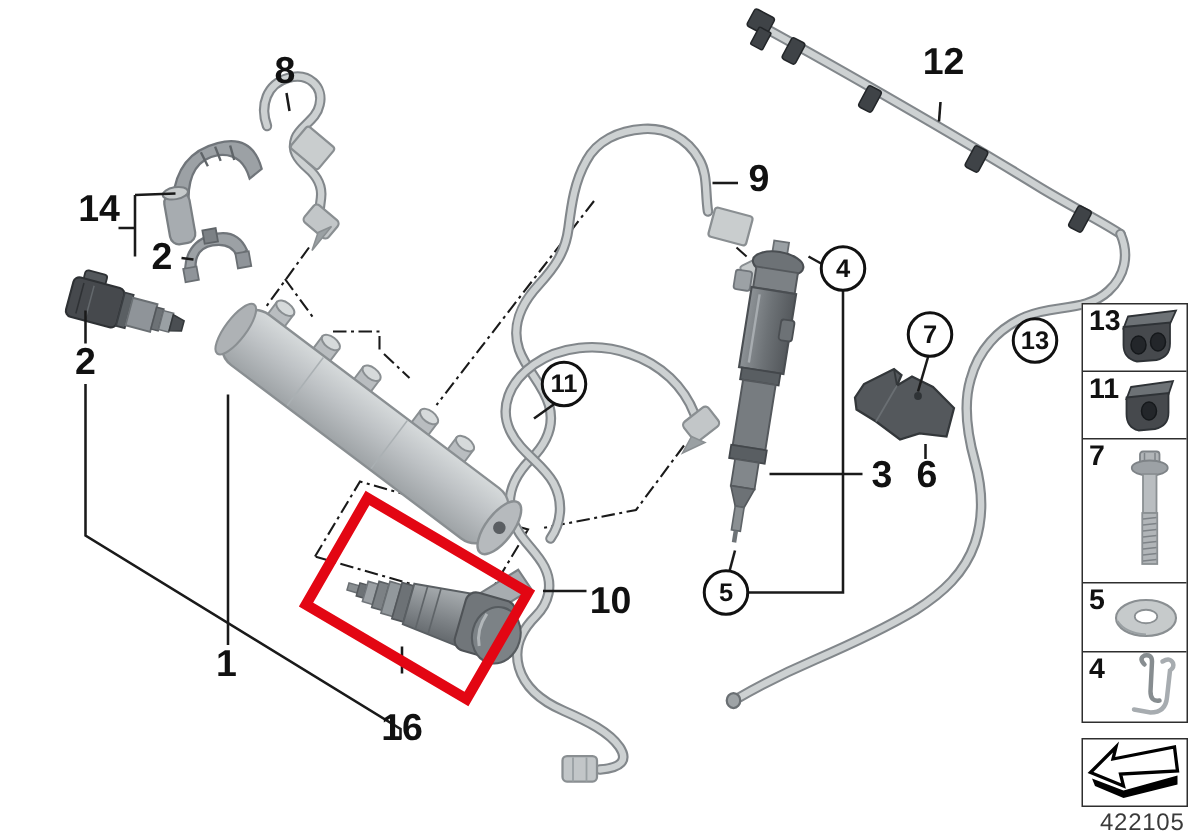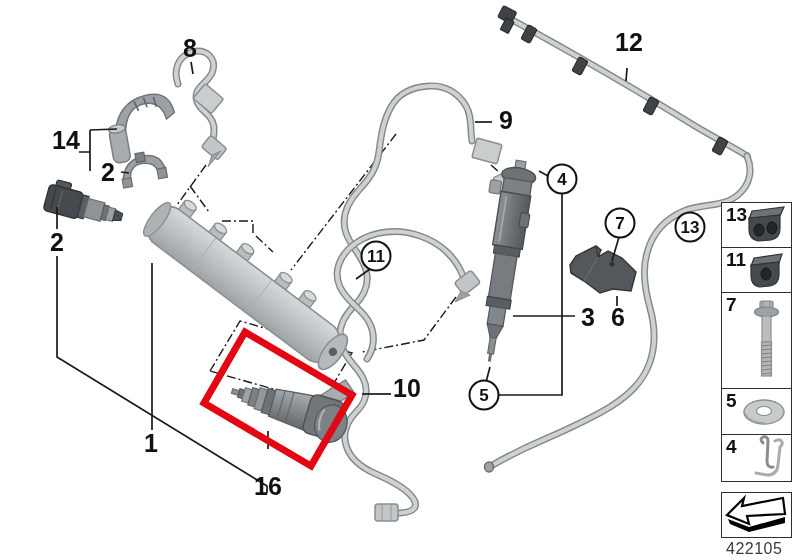--- a/index.html
+++ b/index.html
@@ -10,21 +10,21 @@
        color:#111;line-height:1;white-space:nowrap;cursor:pointer;}
   .circ{position:absolute;transform:translate(-50%,-50%);width:27px;height:27px;border:2.4px solid #111;
         border-radius:50%;display:flex;align-items:center;justify-content:center;
         font-weight:bold;font-size:17px;color:#111;background:#fff;cursor:pointer;box-sizing:content-box;}
   .sidebar{position:absolute;left:721px;top:202px;width:71px;border:1.6px solid #2e2e2e;background:#fff;box-sizing:border-box;}
   .cell{position:relative;border-bottom:1.6px solid #2e2e2e;box-sizing:border-box;cursor:pointer;}
   .cell:last-child{border-bottom:none;}
   .cell .num{position:absolute;left:4px;top:1px;font-weight:bold;font-size:19px;color:#111;}
   .arrowbox{position:absolute;left:721px;top:492px;width:71px;height:46px;border:1.6px solid #2e2e2e;
             background:#fff;box-sizing:border-box;}
-  .docnum{position:absolute;left:726px;top:540px;width:71px;text-align:left;
+  .docnum{position:absolute;left:726px;top:540px;width:71px;text-align:center;
           font-size:16px;color:#3a3a3a;letter-spacing:.5px;}
   .pipe-o{fill:none;stroke:#82878b;stroke-width:7;stroke-linecap:round;stroke-linejoin:round;}
   .pipe-i{fill:none;stroke:#cdd1d2;stroke-width:4.2;stroke-linecap:round;stroke-linejoin:round;}
   .leader{fill:none;stroke:#1a1a1a;stroke-width:1.7;}
   .dashdot{fill:none;stroke:#1a1a1a;stroke-width:1.4;stroke-dasharray:9 3 2 3;}
 </style>
 </head>
 <body>
 
 <div class="stage">
@@ -221,21 +221,21 @@
 
   <path d="M245,332 L352,395 L311,466 L204,403 Z" fill="none" stroke="#e30613" stroke-width="7"></path>
 </svg>
 
 <div class="lbl" style="left:190px;top:48px">8</div>
 <div class="lbl" style="left:66px;top:140px">14</div>
 <div class="lbl" style="left:108px;top:172px">2</div>
 <div class="lbl" style="left:57px;top:242px">2</div>
 <div class="lbl" style="left:151px;top:443px">1</div>
 <div class="lbl" style="left:268px;top:486px">16</div>
-<div class="lbl" style="left:407px;top:388px">10</div>
+<div class="lbl" style="left:407px;top:401px">10</div>
 <div class="lbl" style="left:506px;top:120px">9</div>
 <div class="lbl" style="left:588px;top:317px">3</div>
 <div class="lbl" style="left:618px;top:317px">6</div>
 <div class="lbl" style="left:629px;top:42px">12</div>
 
 <div class="circ" style="left:376px;top:256px">11</div>
 <div class="circ" style="left:562px;top:179px">4</div>
 <div class="circ" style="left:620px;top:223px">7</div>
 <div class="circ" style="left:690px;top:227px">13</div>
 <div class="circ" style="left:484px;top:395px">5</div>

